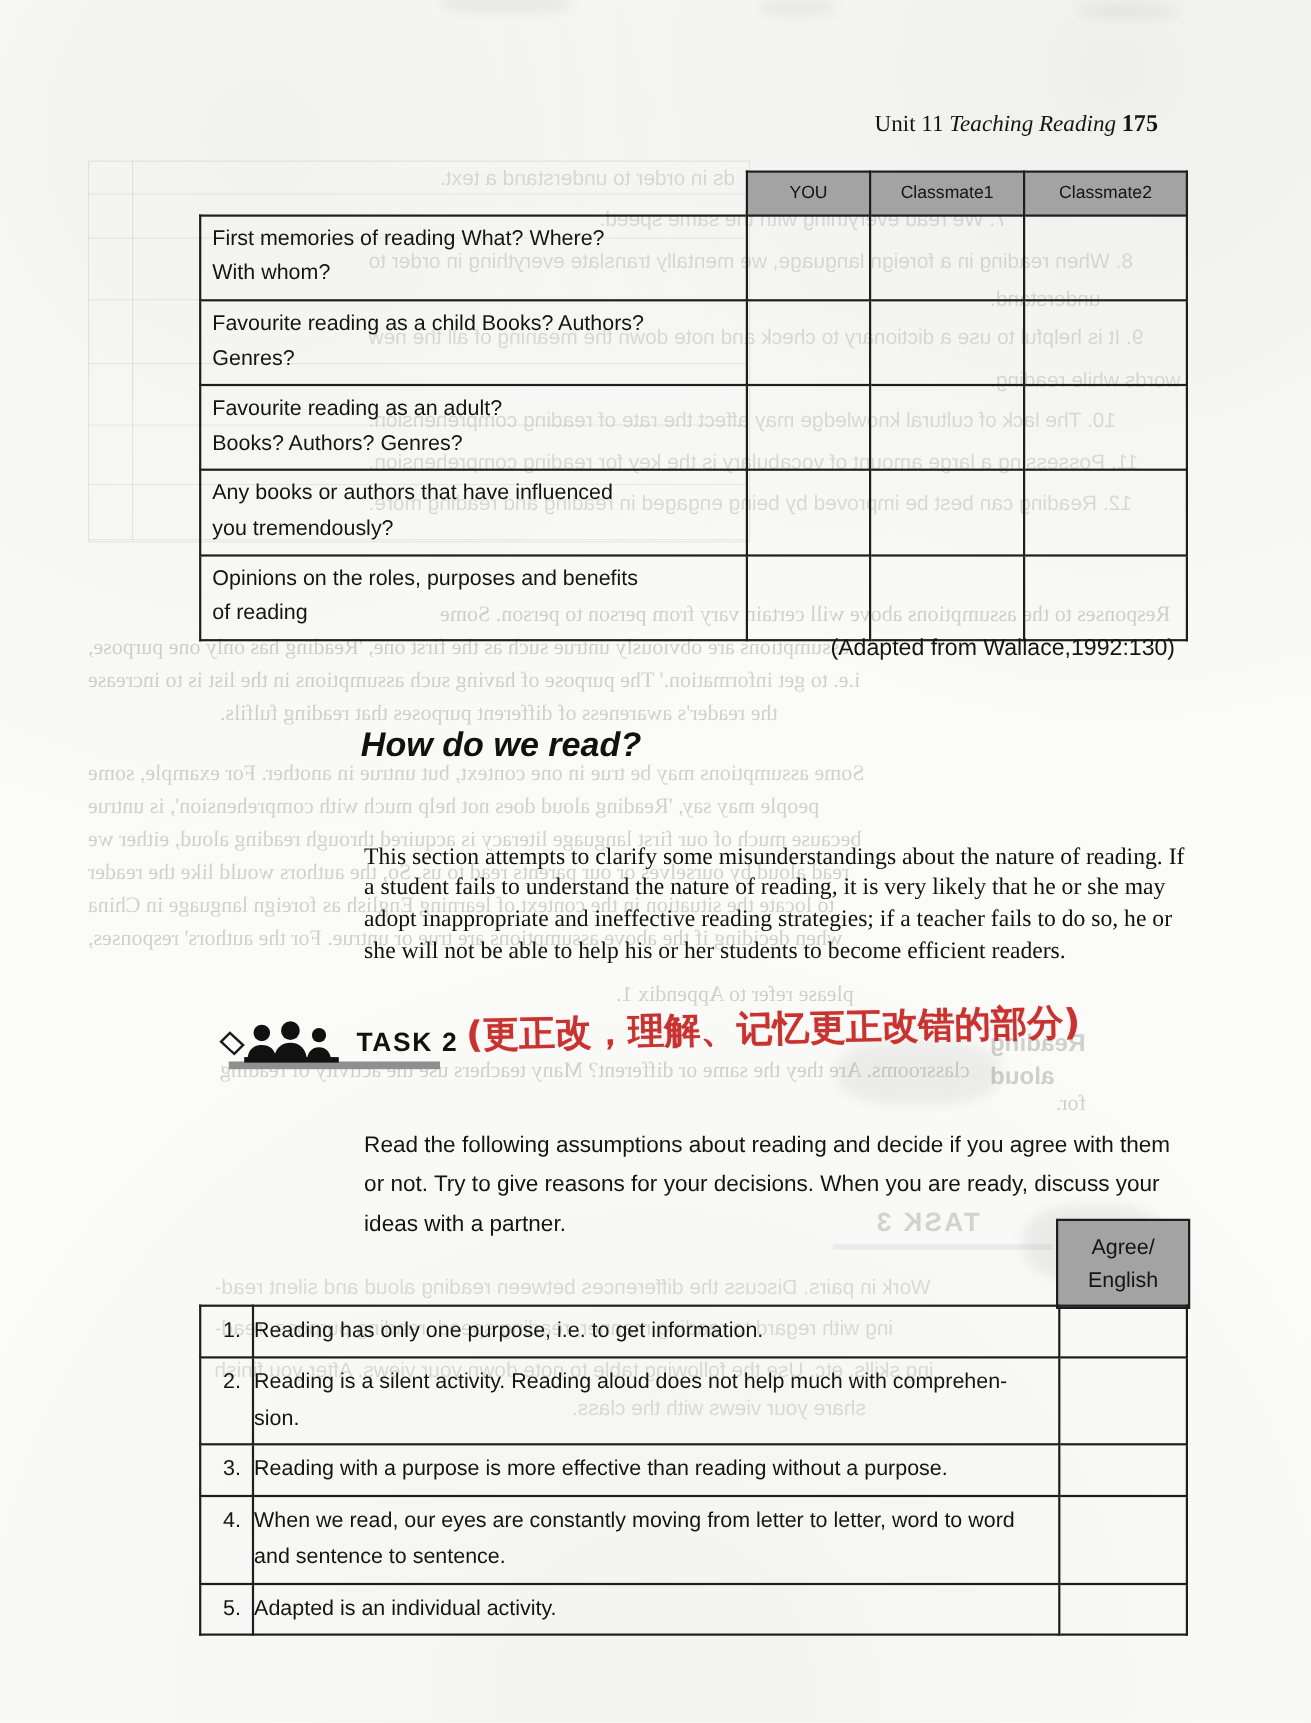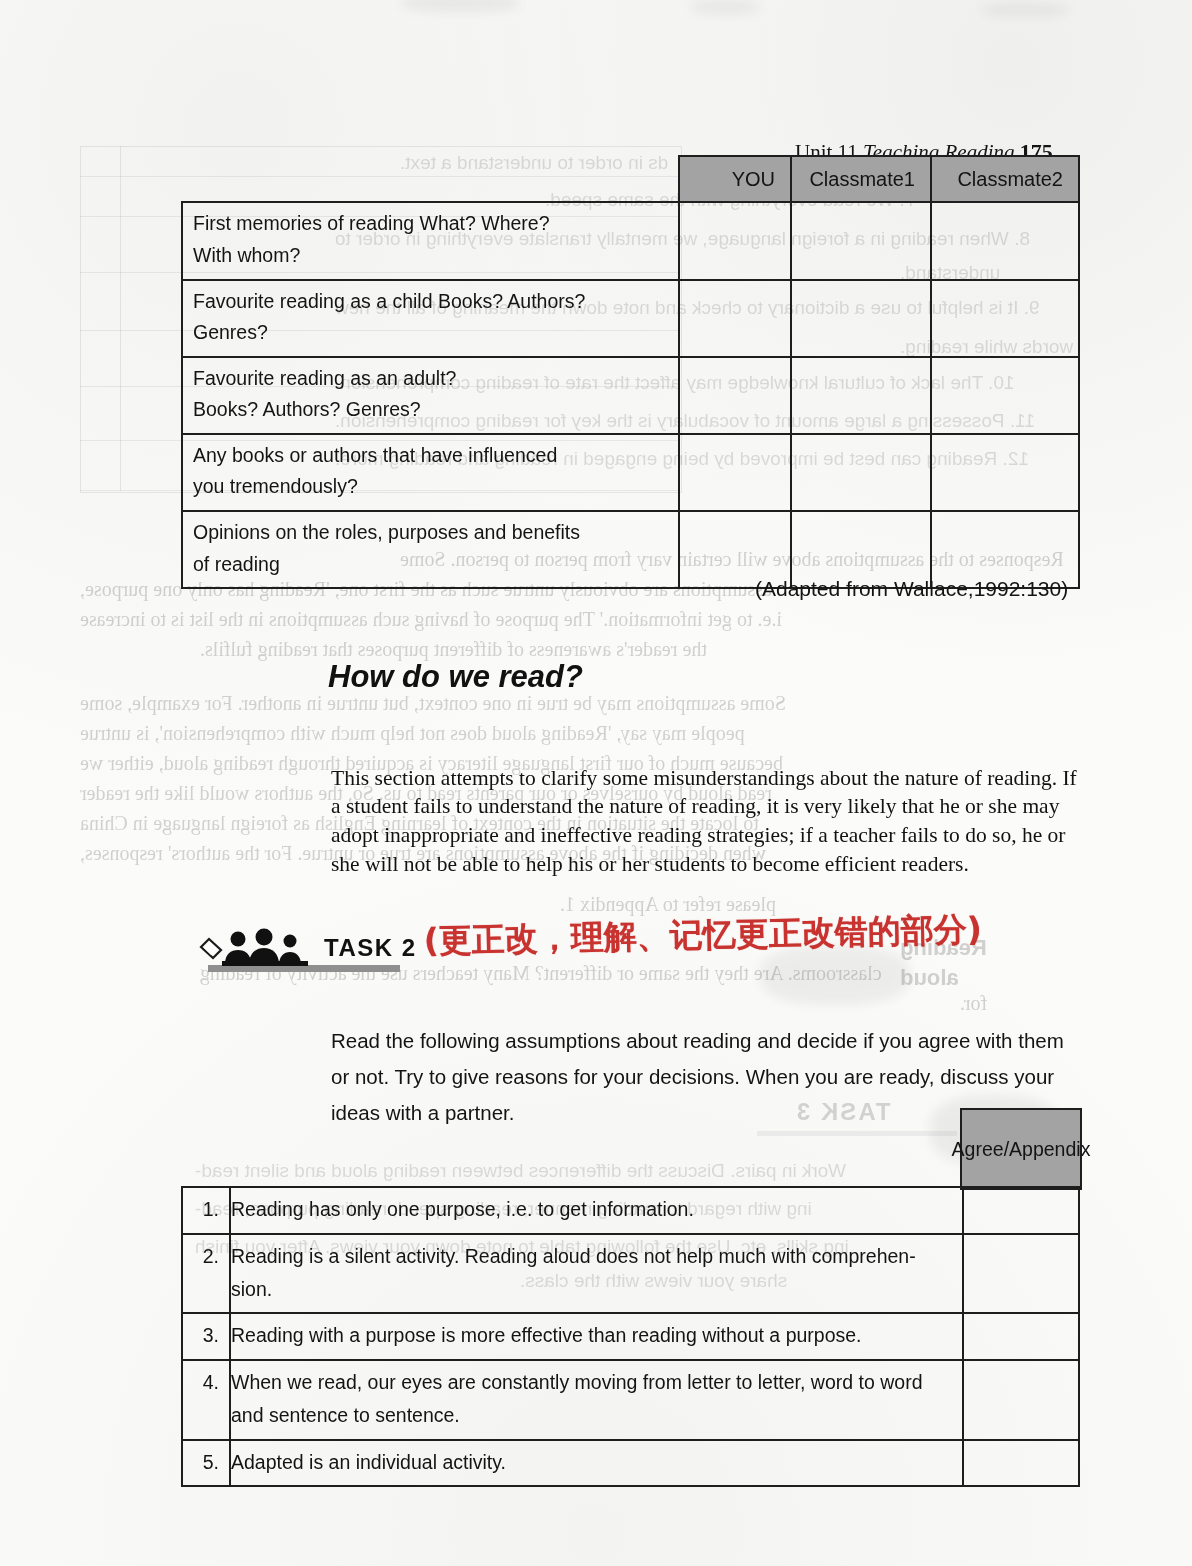--- a/index.html
+++ b/index.html
@@ -24,30 +24,30 @@
     white-space:nowrap;pointer-events:none;
     filter:blur(.3px);
   }
   .bleed.serif{font-family:"Liberation Serif", serif;opacity:.22;}
   .bleed-grid{position:absolute;border:1px solid #8d8d95;opacity:.18;pointer-events:none;}
   .bleed-line{position:absolute;background:#8d8d95;opacity:.16;height:1px;pointer-events:none;}
 
   
   #runhead{position:absolute;left:795px;top:99px;
      font-family:"Liberation Serif", serif;font-size:21px;color:#141414;
-     white-space:nowrap;margin-top:40px;}
+     white-space:nowrap;}
   #runhead .it{font-style:italic;}
   #runhead .pg{font-weight:bold;font-size:22px;}
 
   
   .tbl{position:absolute;border-collapse:collapse;table-layout:fixed;}
   .tbl td,.tbl th{border:2px solid #1e1e1e;vertical-align:top;
      font-size:19.5px;line-height:1.62;padding:5px 0 7px 10px;
      font-weight:normal;text-align:left;color:#141414;background:transparent;}
-  .tbl th{background:#a3a3a3;text-align:right;padding:6px 15px;font-size:20px;}
+  .tbl th{background:#a3a3a3;text-align:center;padding:6px 2px;font-size:16px;}
 
   
   #tbl-profile{left:181px;top:155px;width:897px;}
   #tbl-profile td.q{padding-right:6px;}
   #tbl-profile td.blank{}
 
   
   #attrib{position:absolute;left:755px;top:577px;font-size:21px;color:#141414;white-space:nowrap;}
 
   
@@ -77,21 +77,21 @@
      transform:rotate(-1.2deg);transform-origin:left center;
      text-shadow:0 0 1px rgba(196,35,31,.55);opacity:.92;}
 
   
   #instr{position:absolute;left:331px;top:1002px;width:755px;
      font-size:20.5px;line-height:1.78;color:#141414;}
 
   
   #ad-head{position:absolute;left:960px;top:1108px;width:118px;height:78px;
      border:2px solid #1e1e1e;background:#a3a3a3;
-     display:flex;flex-direction:row;align-items:center;justify-content:center;
+     display:flex;flex-direction:column;align-items:center;justify-content:center;
      font-size:19.5px;line-height:1.55;color:#141414;}
   #tbl-assump{left:181px;top:1186px;width:897px;}
   #tbl-assump td{font-size:19.5px;line-height:1.68;padding:5px 8px 7px 0;}
   #tbl-assump td.num{width:48px;text-align:right;padding:5px 10px 7px 0;}
   #tbl-assump td.ans{width:116px;}
 </style>
 </head>
 <body>
 
 <div id="paper"></div>
@@ -241,21 +241,21 @@
     <rect x="24" y="33" width="86" height="5" fill="#111111"></rect>
   </svg>
   <div id="task-label">TASK 2</div>
 </div>
 <div id="annot">(更正改，理解、记忆更正改错的部分)</div>
 
 <p id="instr">Read the following assumptions about reading and decide if you agree with them or not. Try to give reasons for your decisions. When you are ready, discuss your ideas with a partner.</p>
 
 <div id="ad-head">
   <div>Agree/</div>
-  <div>Appendix</div>
+  <div>English</div>
 </div>
 
 <table class="tbl" id="tbl-assump">
   <colgroup>
       <col style="width:48px">
       <col style="width:733px">
       <col style="width:116px">
     </colgroup>
   <tbody>
     <tr>

